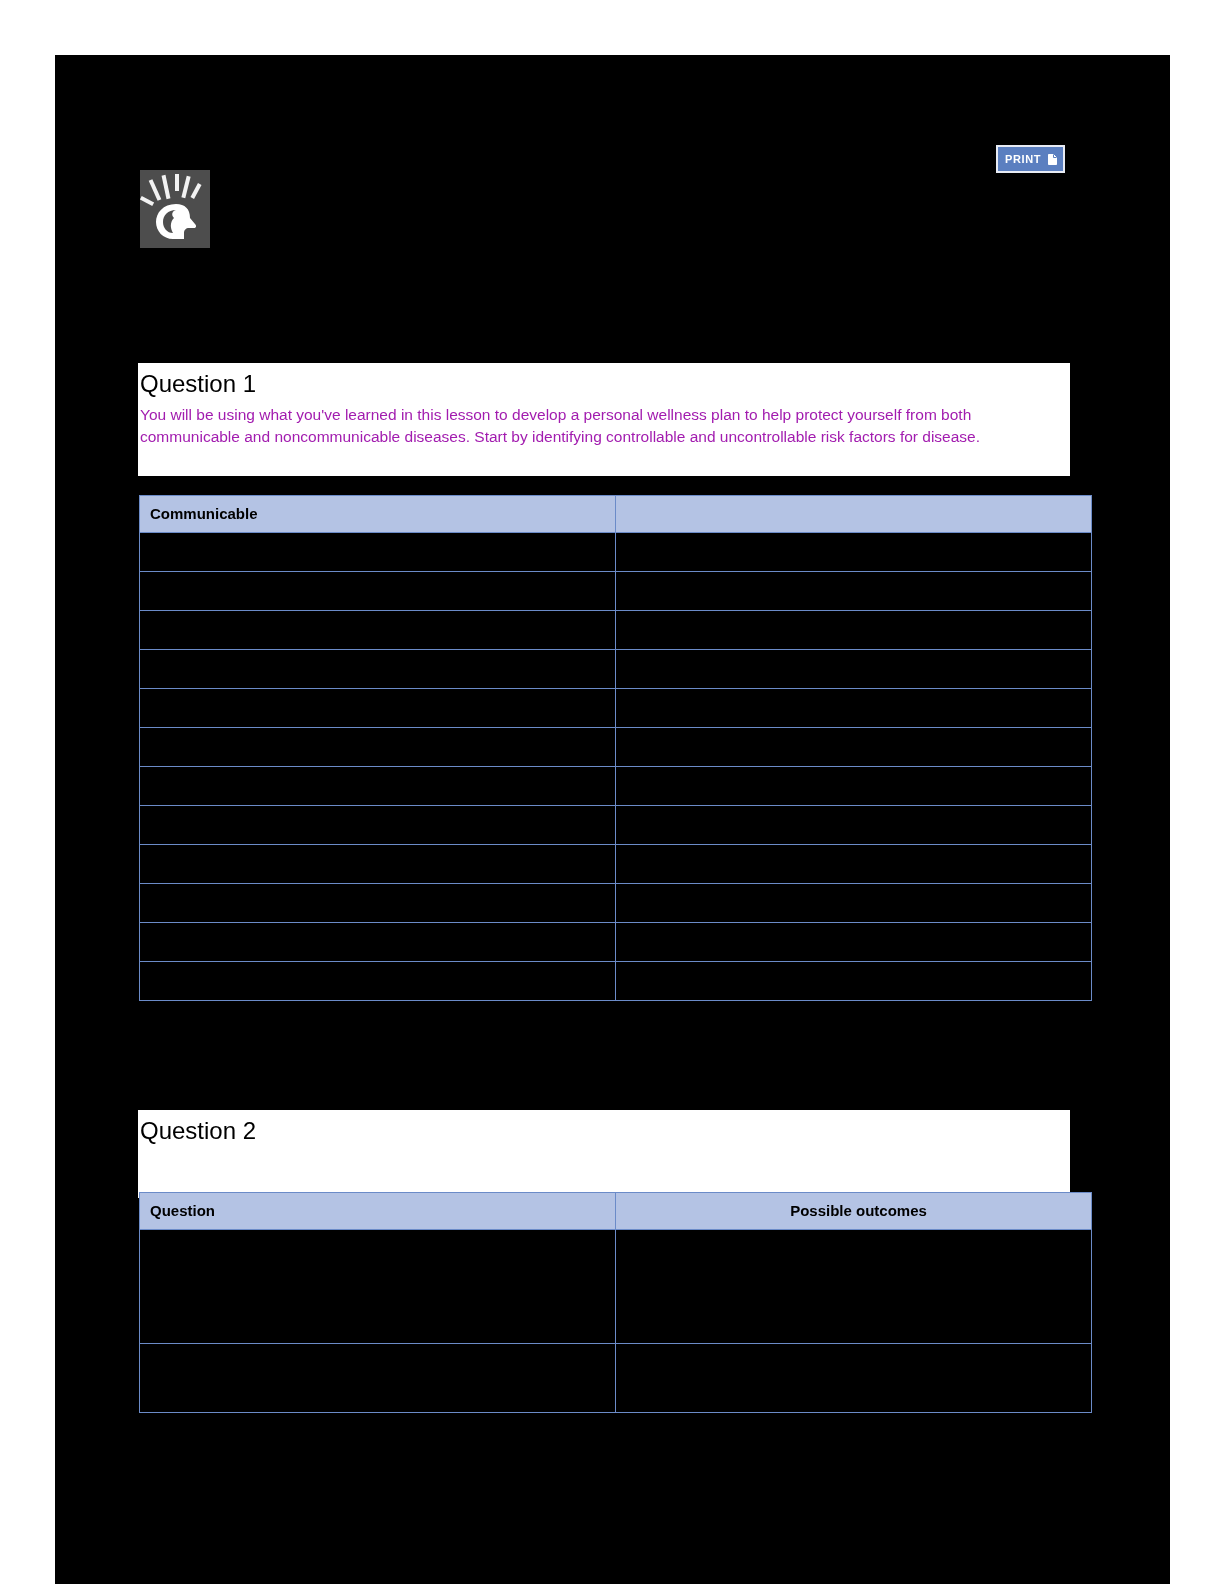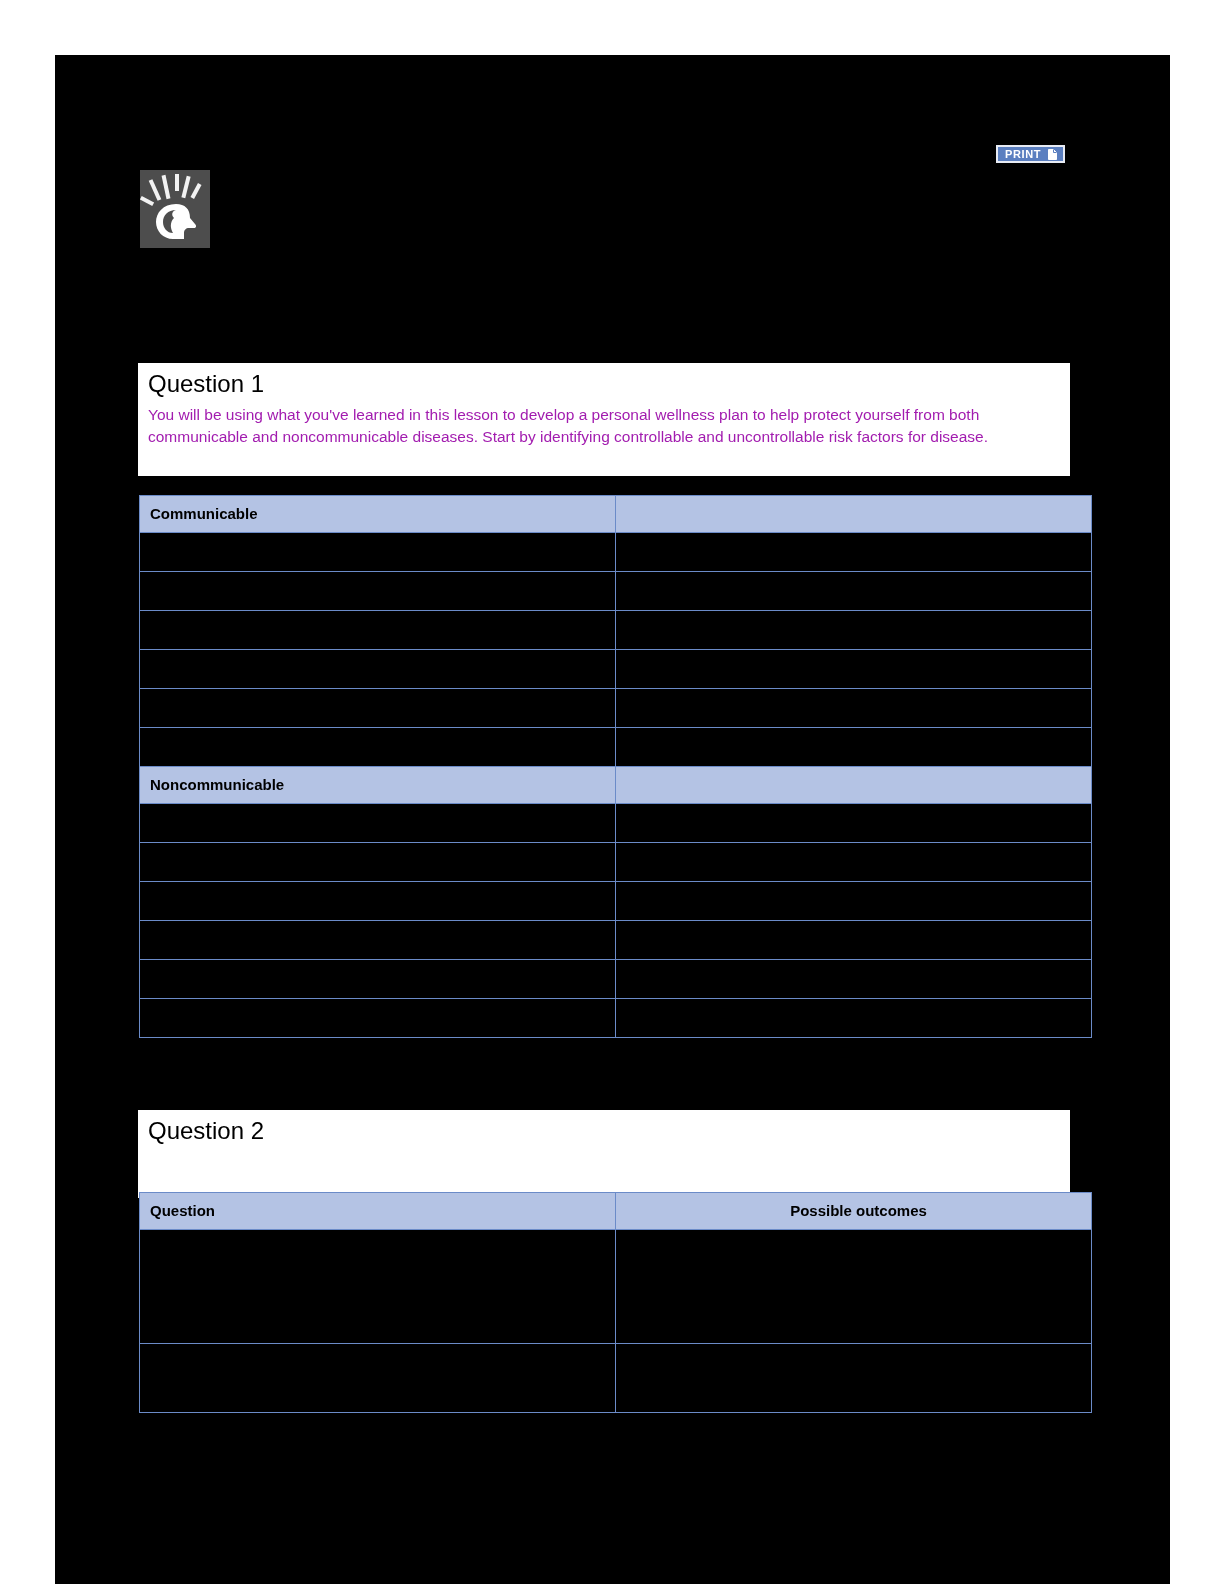--- a/index.html
+++ b/index.html
@@ -28,21 +28,21 @@
     width: 1115px;
     height: 1529px;
     background: #000000;
   }
 
   
   .print-button {
     position: absolute;
     left: 996px;
     top: 145px;
-    height: 18px;
+    height: 28px;
     padding: 0 6px 0 7px;
     display: flex;
     align-items: center;
     gap: 7px;
     background: #5b7fc0;
     border: 2px solid #e8ecf5;
     box-sizing: border-box;
     cursor: pointer;
     user-select: none;
   }
@@ -72,21 +72,21 @@
     background: #4d4d4d;
     overflow: hidden;
   }
   .logo-box svg { display: block; }
 
   
   .qpanel {
     position: absolute;
     background: #ffffff;
     box-sizing: border-box;
-    padding: 8px 10px 6px 10px;
+    padding: 8px 10px 6px 2px;
   }
   #qpanel-1 { left: 138px; top: 363px; width: 932px; height: 113px; }
   #qpanel-2 { left: 138px; top: 1084px; width: 932px; height: 88px; margin-top: 26px; }
 
   .q-title {
     font-size: 24px;
     font-weight: normal;
     color: #000000;
     line-height: 1.12;
     margin: 0 0 6px 0;
@@ -194,24 +194,20 @@
         </tr>
       <tr>
           <td class="col-a blank"></td>
           <td class="col-b blank"></td>
         </tr>
       <tr>
           <td class="col-a blank"></td>
           <td class="col-b blank"></td>
         </tr>
       <tr>
-        <td class="col-a hdr">Noncommunicable</td>
-        <td class="col-b hdr"></td>
-      </tr>
-      <tr>
           <td class="col-a blank"></td>
           <td class="col-b blank"></td>
         </tr>
       <tr>
           <td class="col-a blank"></td>
           <td class="col-b blank"></td>
         </tr>
       <tr>
           <td class="col-a blank"></td>
           <td class="col-b blank"></td>

